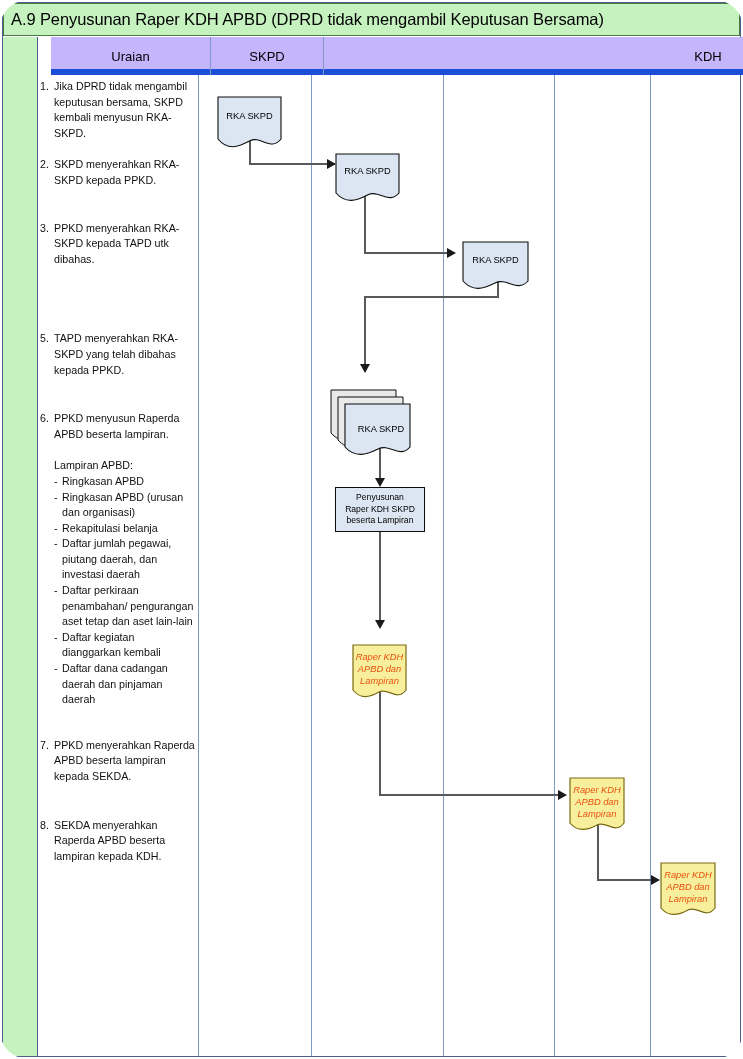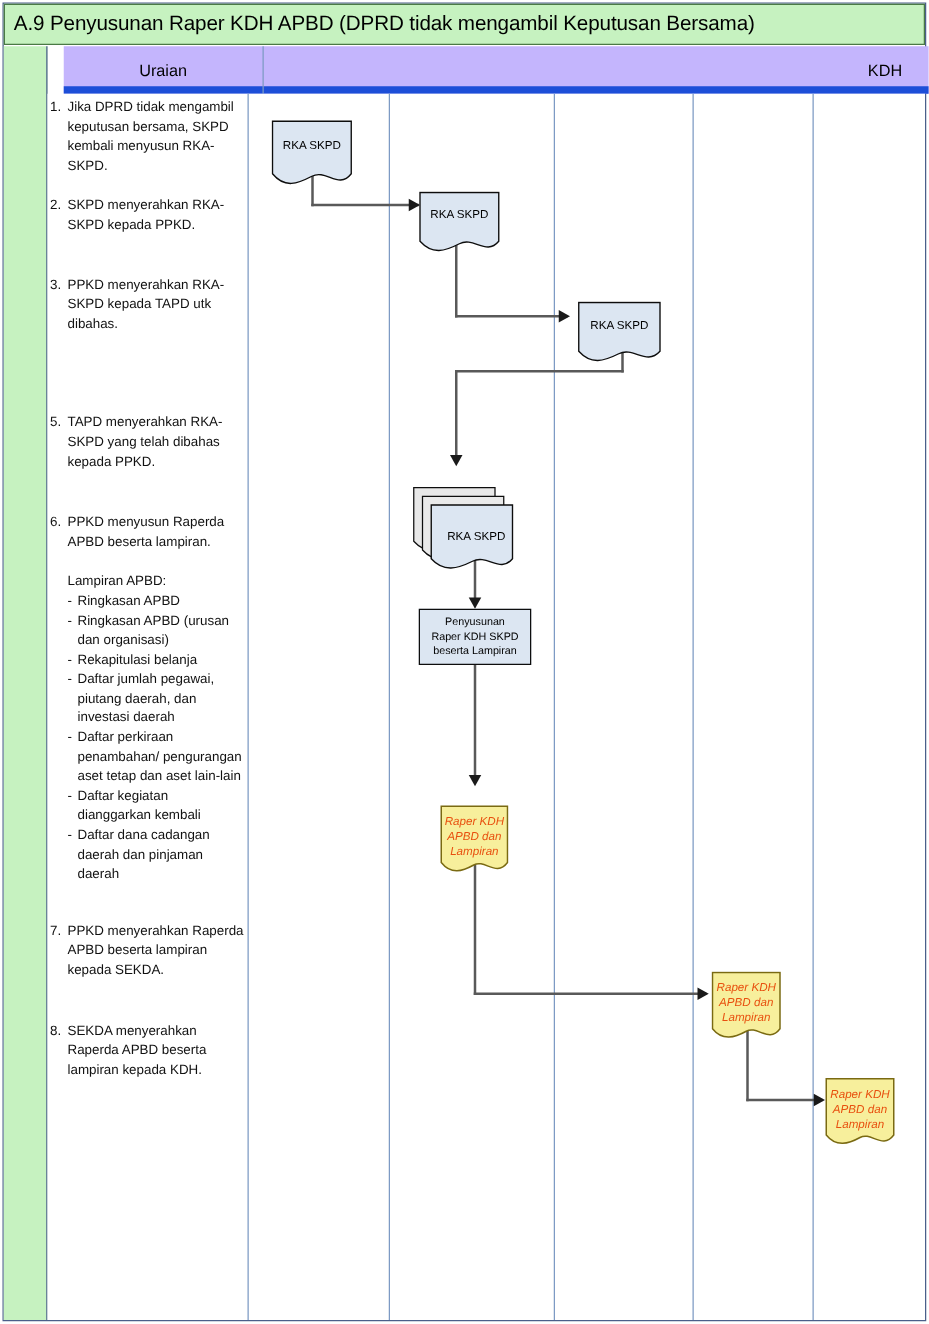--- a/index.html
+++ b/index.html
@@ -8,20 +8,21 @@
     font-family:"Liberation Sans","DejaVu Sans",sans-serif;
     -webkit-font-smoothing:antialiased;
   }
   #page{
     position:relative;
     width:743px;
     height:1059px;
     background:#ffffff;
     overflow:hidden;
     box-sizing:border-box;
+    border-radius:28px;
   }
 
   
   .outer-frame{
     position:absolute;
     left:2px; top:2px;
     width:739px; height:1055px;
     border:1px solid #4b5f8a;
     box-sizing:border-box;
   }
@@ -174,20 +175,23 @@
   <div class="title-bar">
     <span class="title-text">A.9 Penyusunan Raper KDH APBD (DPRD tidak mengambil Keputusan Bersama)</span>
   </div>
 
   <div class="left-strip"></div>
 
   <div class="header-row">
     <div class="hcell" style="left:0px;width:160px;">
       <span>Uraian</span>
     </div>
+    <div class="hcell" style="left:160px;width:113px;">
+      <span>SKPD</span>
+    </div>
     <div class="hcell" style="left:405px;width:111px;margin-top:48px;">
       <span>TAPD</span>
     </div>
     <div class="hcell" style="left:612px;width:90px;align-items:center;">
       <span>KDH</span>
     </div>
   </div>
 
   <div class="body-area">
     <div class="col-line" style="left:160px;"></div>

